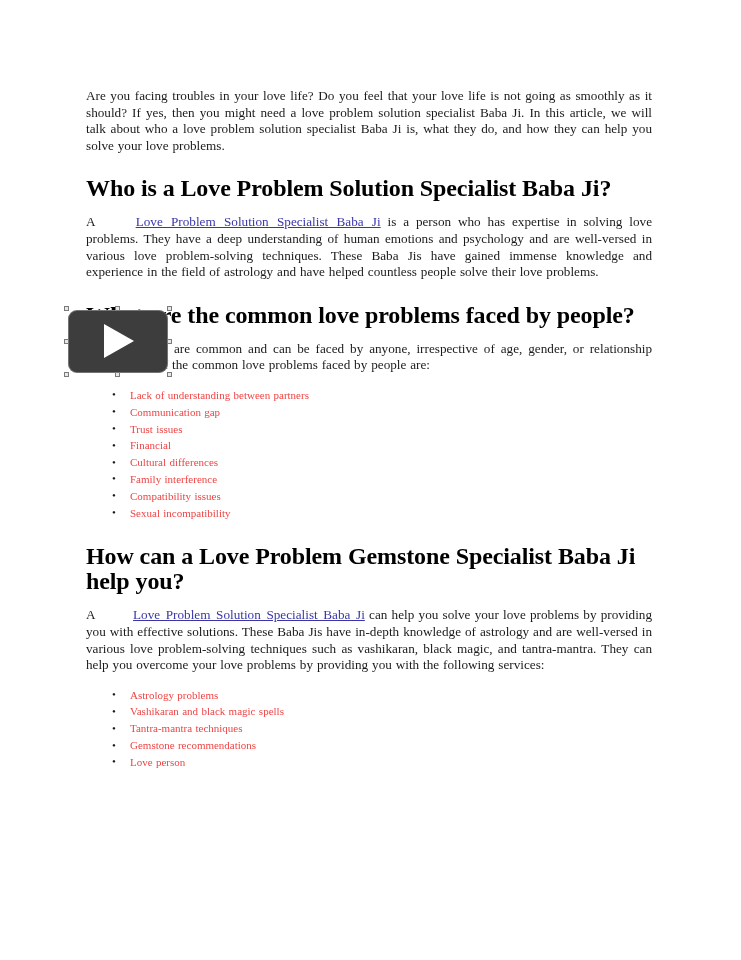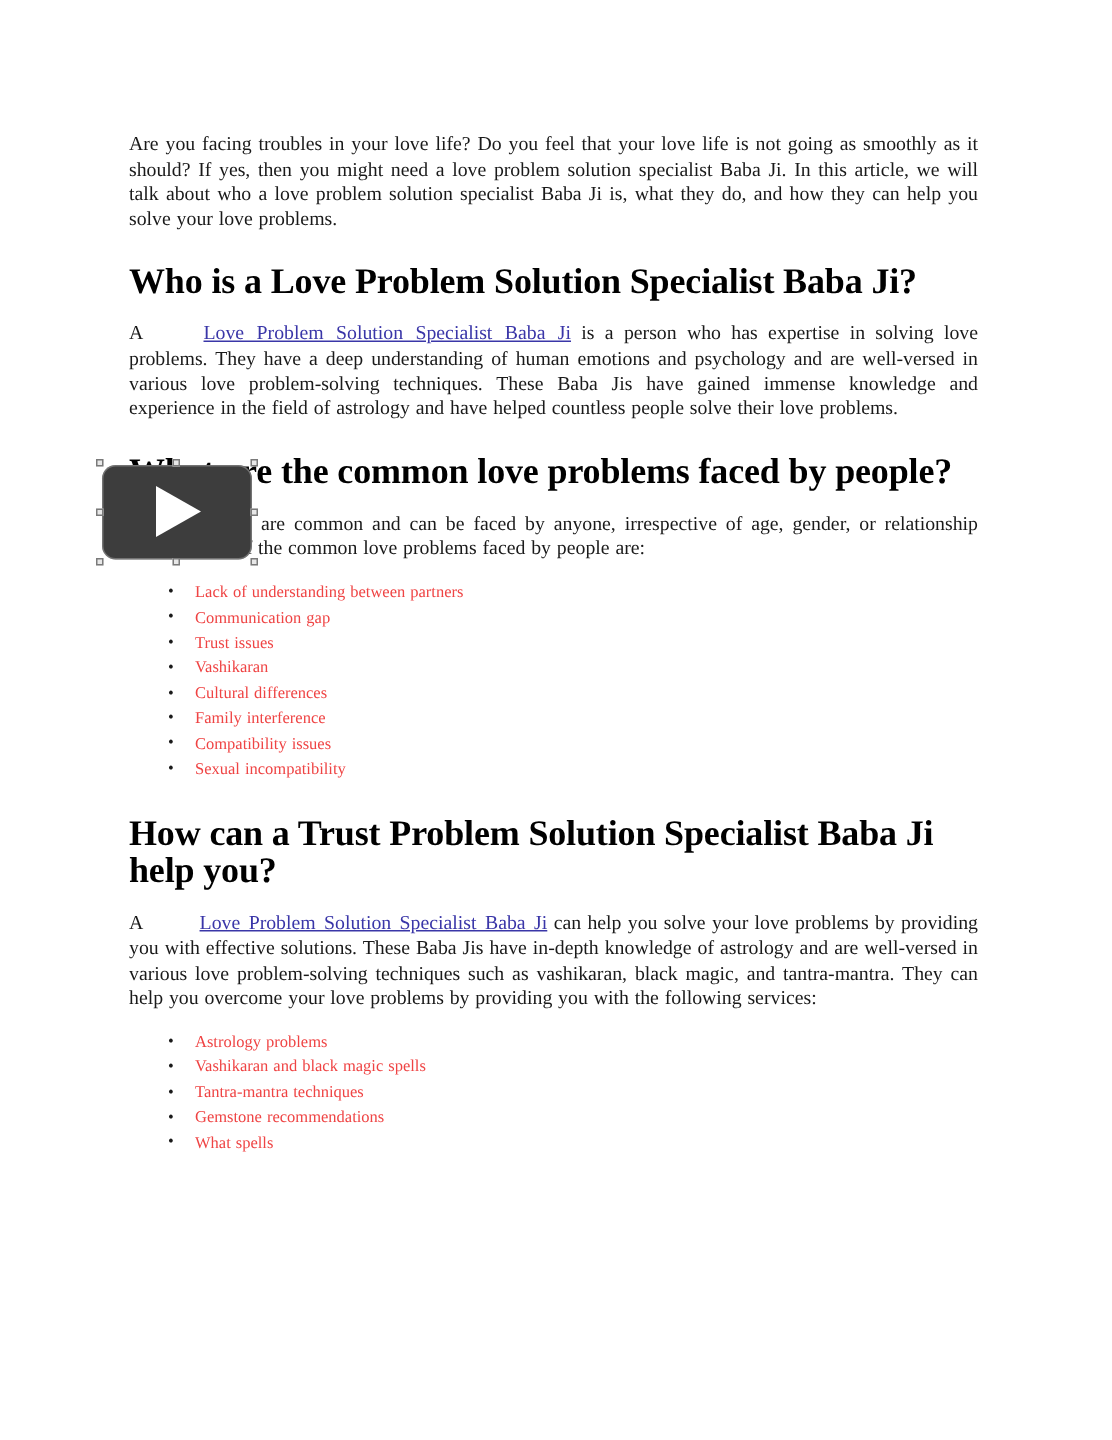--- a/index.html
+++ b/index.html
@@ -157,43 +157,43 @@
     <div class="gap-h-to-p"></div>
 
     <p class="body-text">Love problems are common and can be faced by anyone, irrespective of age, gender, or relationship status. Some of the common love problems faced by people are:</p>
 
     <div class="gap-p-to-list"></div>
 
     <ul class="bullet-list">
       <li>Lack of understanding between partners</li>
       <li>Communication gap</li>
       <li>Trust issues</li>
-      <li>Vashikaran</li>
+      <li>Financial</li>
       <li>Cultural differences</li>
       <li>Family interference</li>
       <li>Compatibility issues</li>
       <li>Sexual incompatibility</li>
     </ul>
 
     <div class="gap-list-to-h"></div>
 
-    <h2 class="section-heading">How can a Trust Problem Solution Specialist Baba Ji help you?</h2>
+    <h2 class="section-heading">How can a Love Problem Gemstone Specialist Baba Ji help you?</h2>
 
     <div class="gap-h-to-p"></div>
 
     <p class="body-text"><span>A </span><a class="doc-link" href="#">Love Problem Solution Specialist Baba Ji</a><span> can help you solve your love problems by providing you with effective solutions. These Baba Jis have in-depth knowledge of astrology and are well-versed in various love problem-solving techniques such as vashikaran, black magic, and tantra-mantra. They can help you overcome your love problems by providing you with the following services:</span></p>
 
     <div class="gap-p-to-list"></div>
 
     <ul class="bullet-list">
       <li>Astrology problems</li>
       <li>Vashikaran and black magic spells</li>
       <li>Tantra-mantra techniques</li>
       <li>Gemstone recommendations</li>
-      <li>What spells</li>
+      <li>Love person</li>
     </ul>
 
   </div>
 
   <div class="video-widget">
     <div class="video-box">
       <div class="play-triangle"></div>
     </div>
     <div class="sel-handle tl"></div>
     <div class="sel-handle tm"></div>

